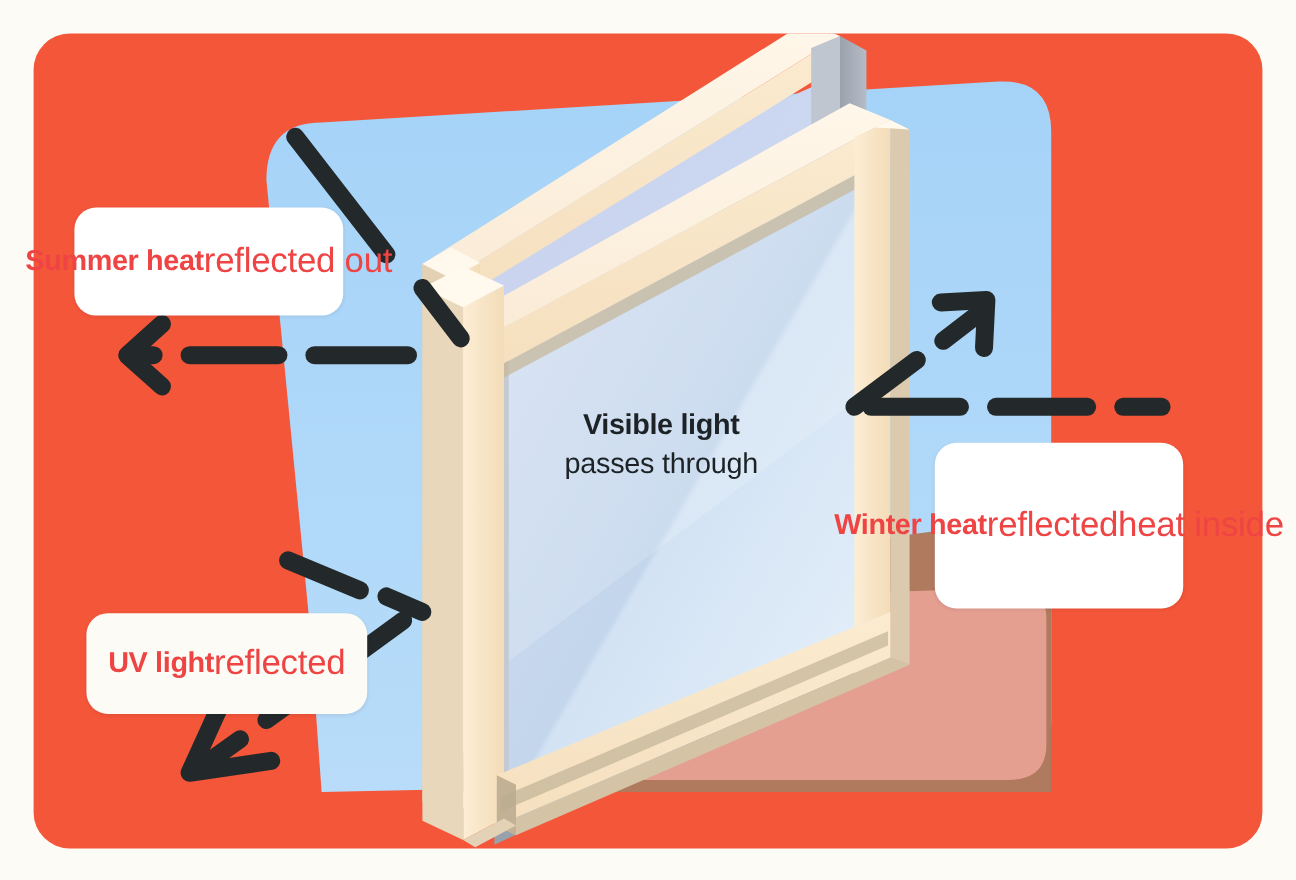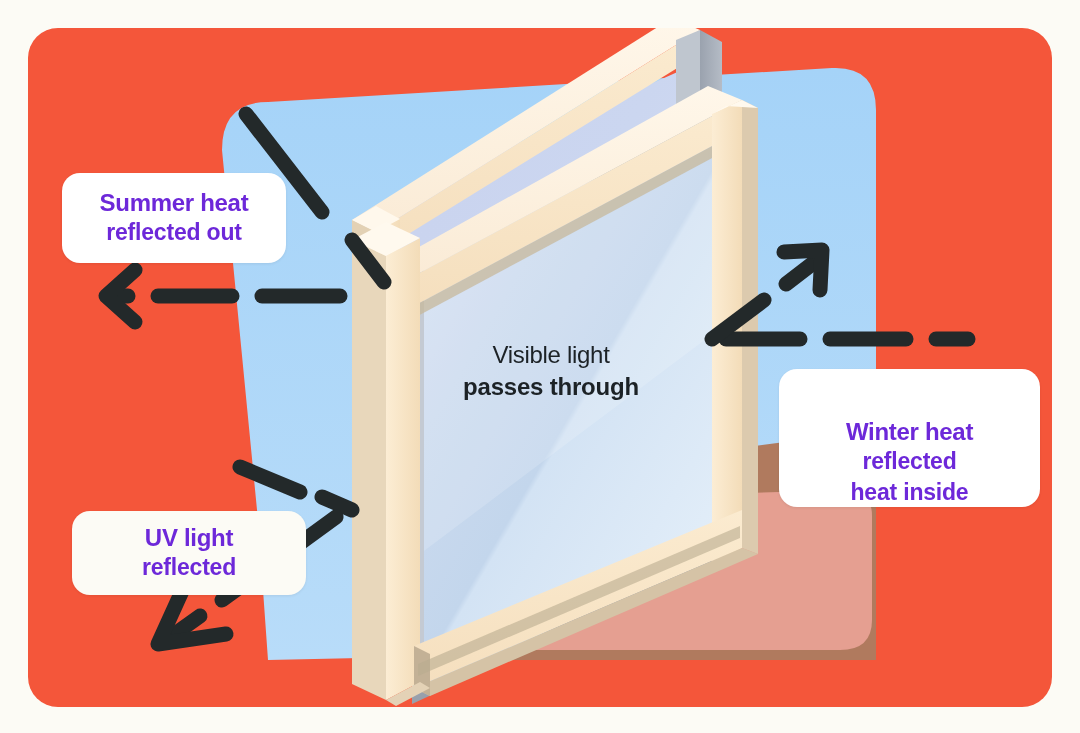--- a/index.html
+++ b/index.html
@@ -21,62 +21,62 @@
   }
   #scene {
     position: absolute;
     inset: 0;
   }
   .card {
     position: absolute;
     border-radius: 18px;
     box-sizing: border-box;
     display: flex;
-    flex-direction: column;
+    flex-direction: row;
     align-items: center;
     justify-content: center;
     text-align: center;
-    color: #6d28d9;
+    color: #ef4444;
     box-shadow: 0 1px 3px rgba(0,0,0,0.07);
   }
   .card .t1 {
     font-weight: 700;
     font-size: 24px;
     letter-spacing: -0.3px;
     line-height: 1.22;
     white-space: nowrap;
   }
   .card .t2 {
-    font-weight: 700;
-    font-size: 23px;
+    font-weight: 400;
+    font-size: 29px;
     letter-spacing: -0.2px;
     line-height: 1.32;
     white-space: nowrap;
   }
   #card-summer { left: 62px;  top: 173px; width: 224px; height: 90px;  background: #FFFFFF; }
   #card-uv     { left: 72px;  top: 495px; width: 234px; height: 84px;  background: #FCFBF5; margin-top: 16px; }
-  #card-winter { left: 779px; top: 369px; width: 261px; height: 138px; background: #FFFFFF; justify-content: flex-end; }
+  #card-winter { left: 779px; top: 369px; width: 207px; height: 138px; background: #FFFFFF; }
 
   #label-visible {
     position: absolute;
     left: 406px;
     top: 340px;
     width: 290px;
     text-align: center;
     color: #1C2226;
   }
   #label-visible .t1 {
-    font-weight: 400;
+    font-weight: 700;
     font-size: 24px;
     letter-spacing: -0.3px;
     line-height: 1.28;
     white-space: nowrap;
   }
   #label-visible .t2 {
-    font-weight: 700;
+    font-weight: 400;
     font-size: 24px;
     letter-spacing: -0.2px;
     line-height: 1.3;
     white-space: nowrap;
   }
 </style>
 </head>
 <body>
 
 <div id="stage">

